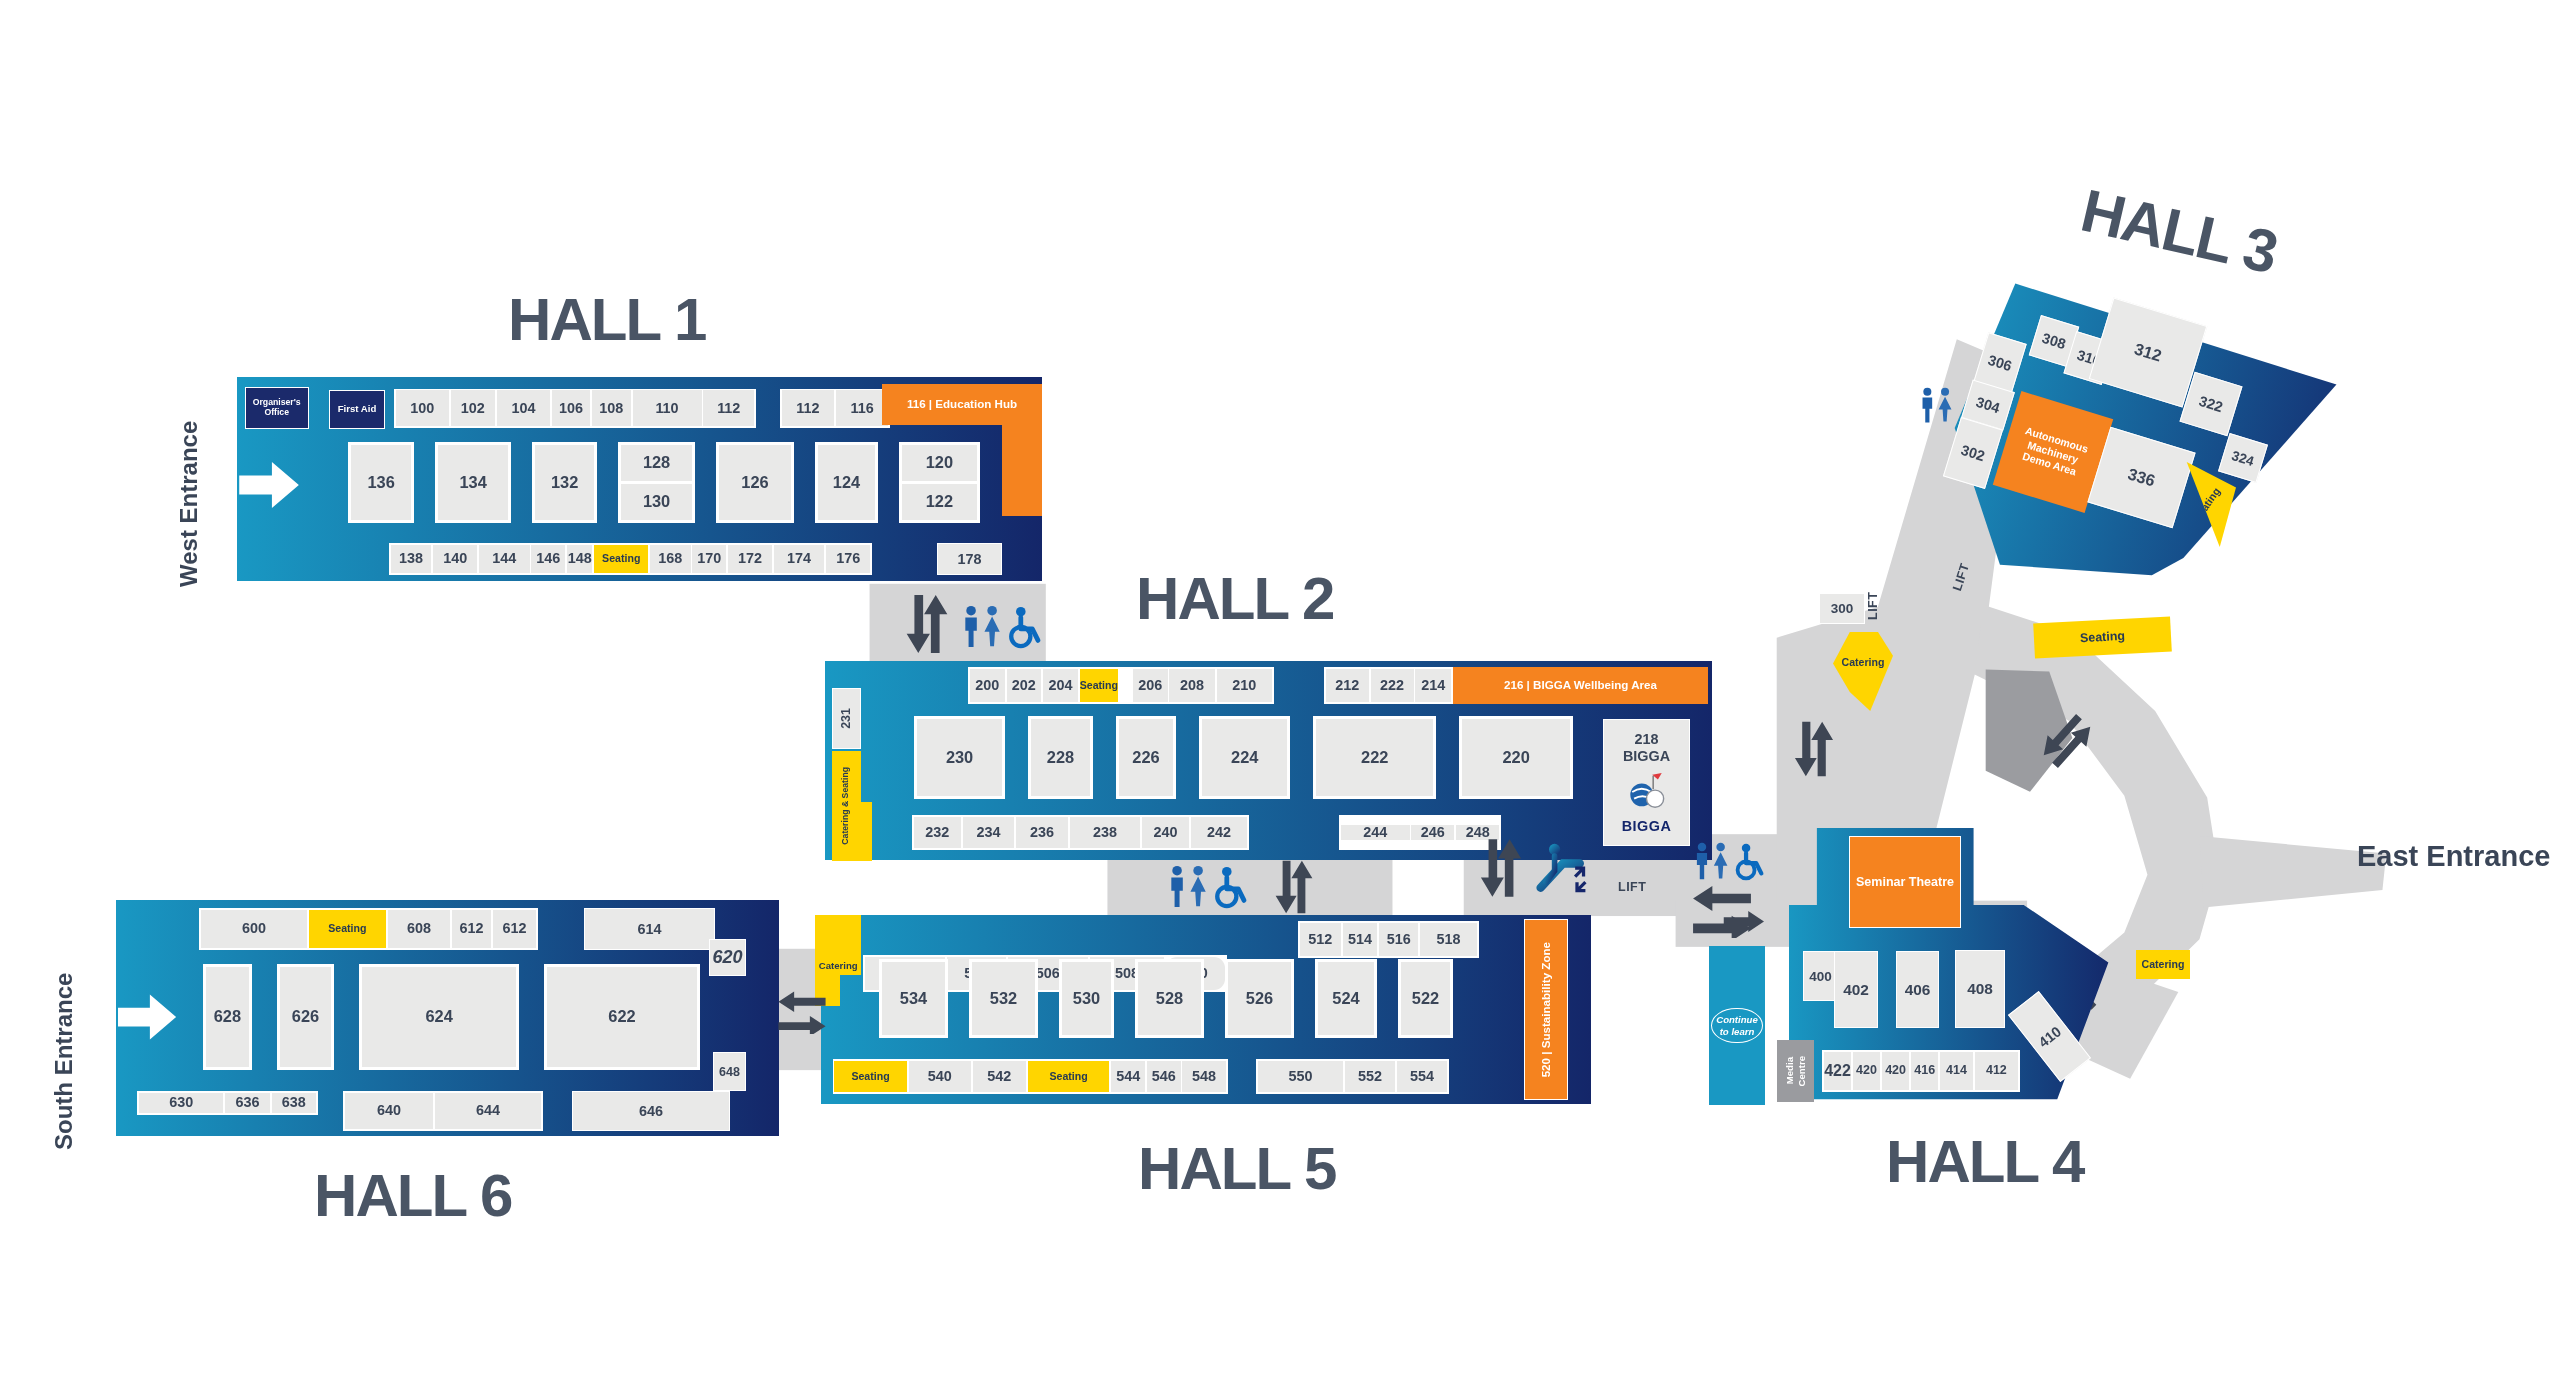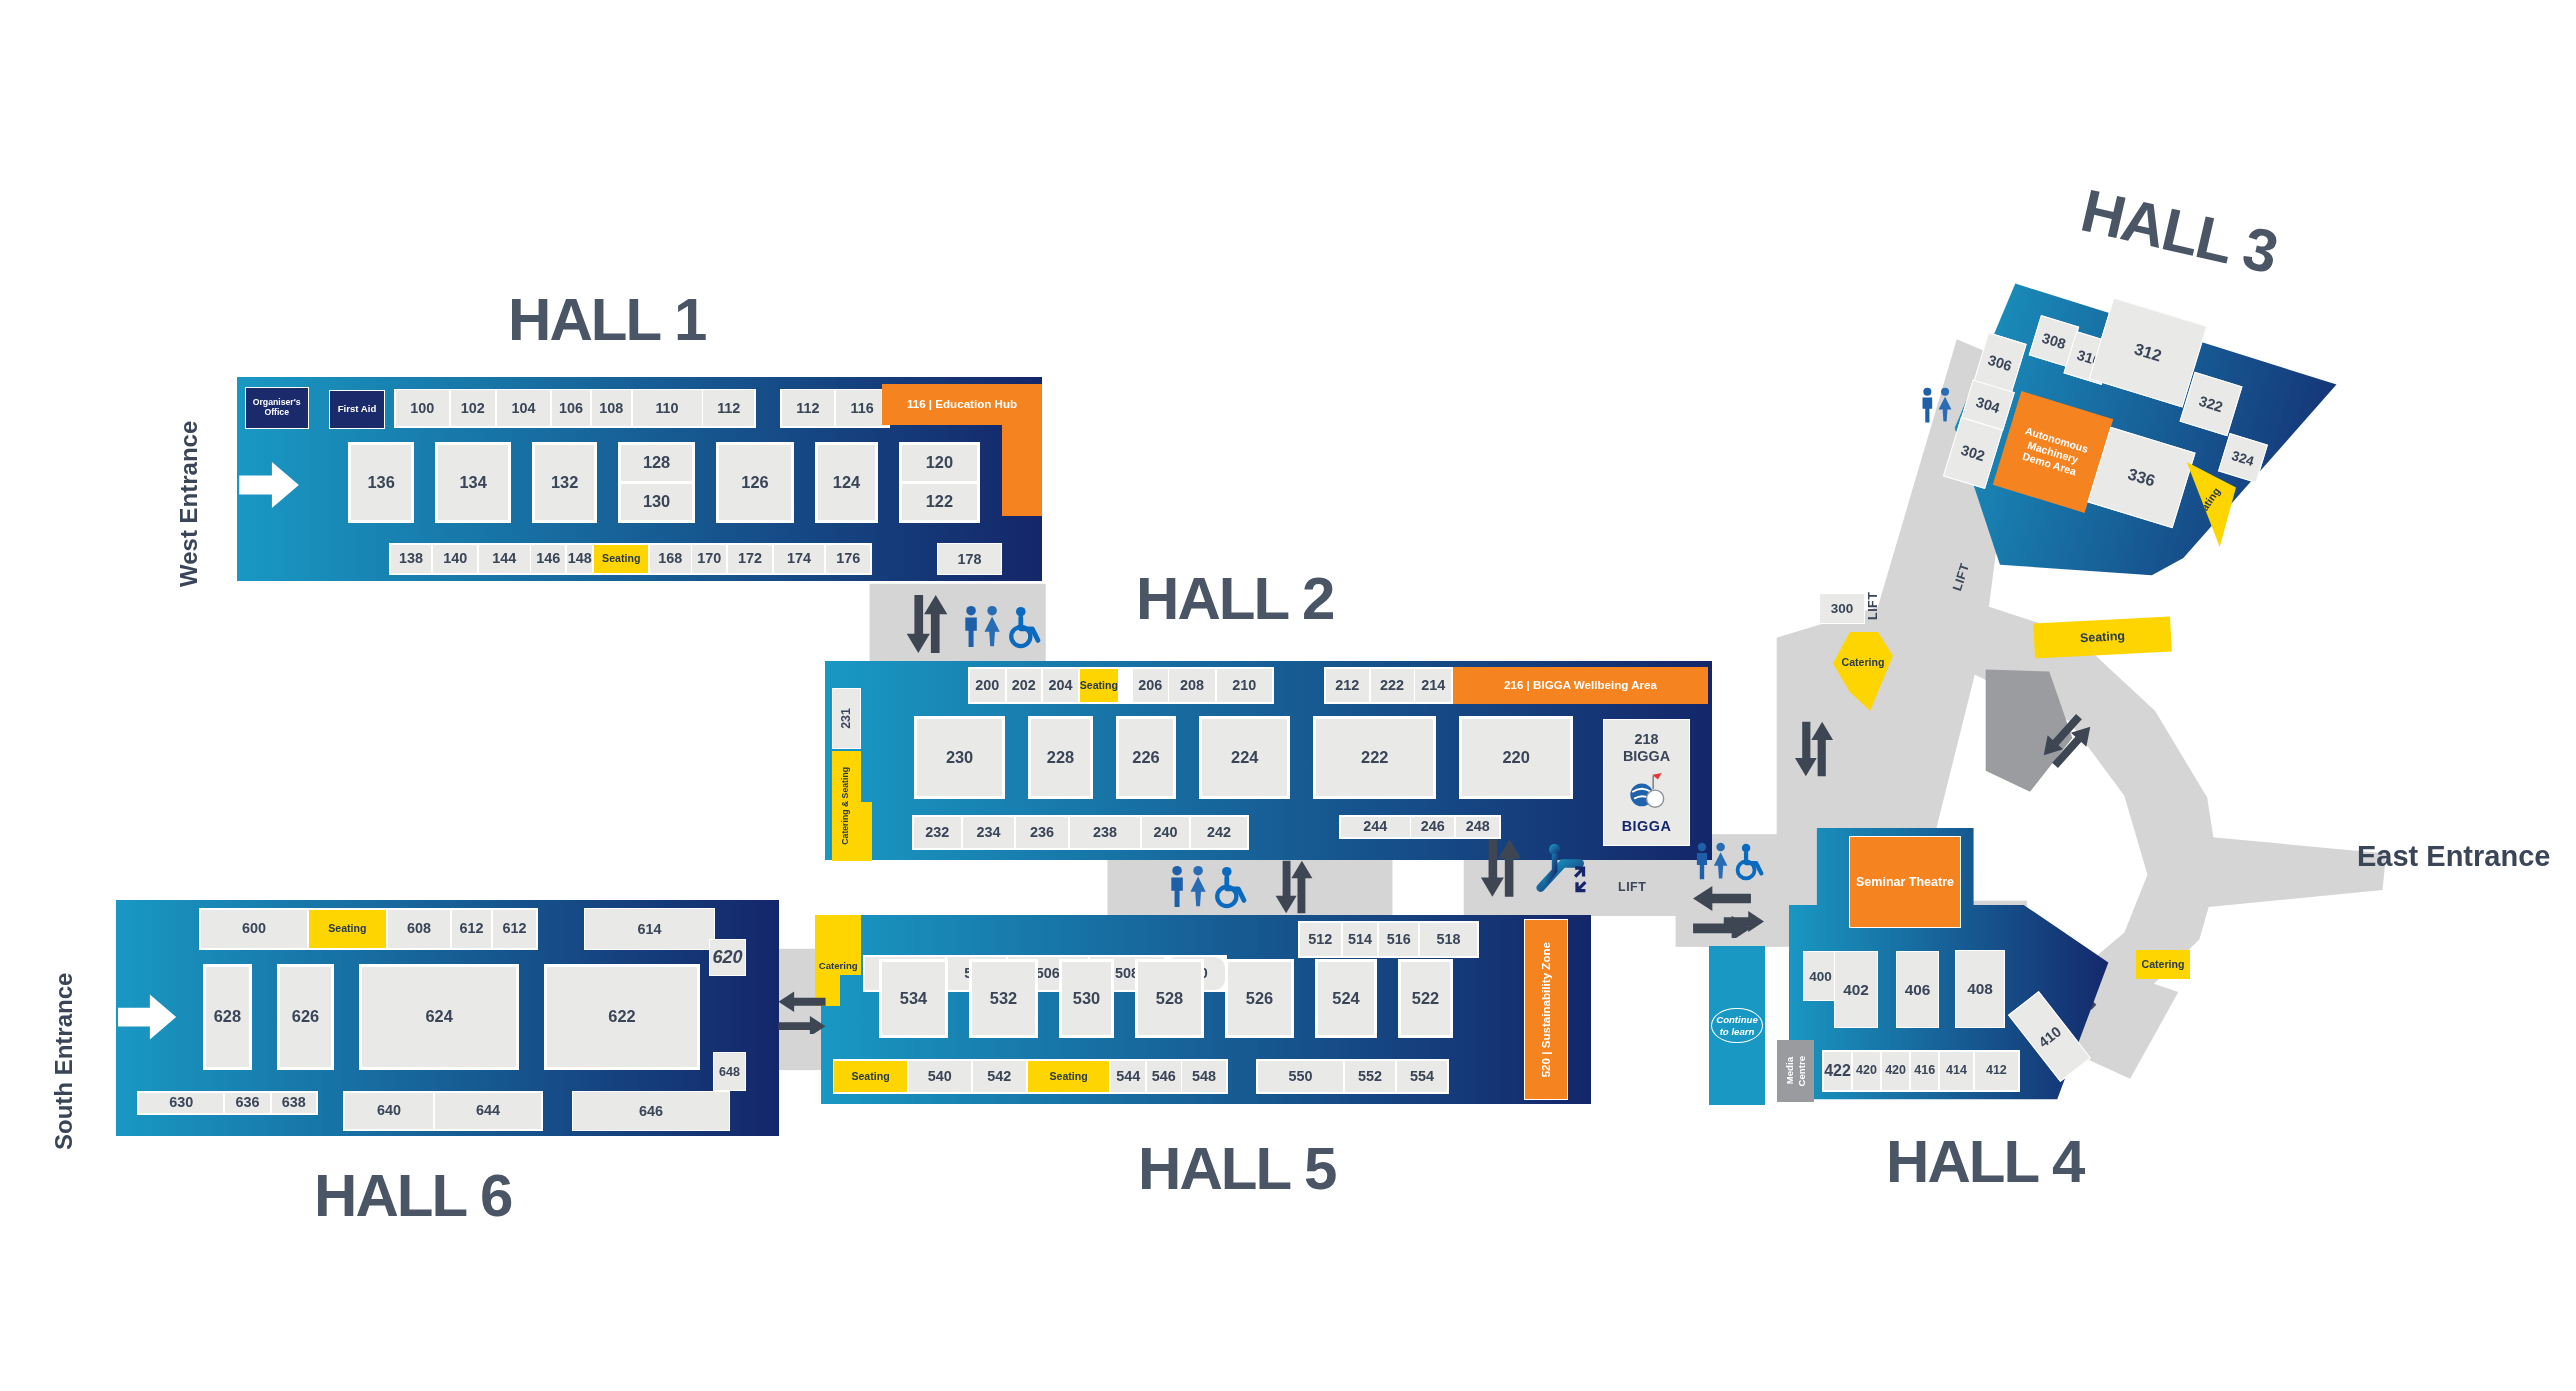--- a/index.html
+++ b/index.html
@@ -214,21 +214,21 @@
     </div>
     <div class="srow" style="left:87px;top:154px;width:337px;height:35px;">
 
     <div class="stand" style="flex: 1 1 0px;">232</div>
         <div class="stand" style="flex: 1.1 1 0px;">234</div>
         <div class="stand" style="flex: 1.1 1 0px;">236</div>
         <div class="stand" style="flex: 1.5 1 0px;">238</div>
         <div class="stand" style="flex: 1 1 0px;">240</div>
         <div class="stand" style="flex: 1.2 1 0px;">242</div>
       </div>
-    <div class="srow" style="left:514px;top:154px;width:162px;height:24px;">
+    <div class="srow" style="left:514px;top:154px;width:162px;height:35px;align-items:center;">
 
     <div class="stand" style="flex: 1.6 1 0px;">244</div>
         <div class="stand" style="flex: 1 1 0px;">246</div>
         <div class="stand" style="flex: 1 1 0px;">248</div>
       </div>
   </div>
 
   <svg class="abs" width="89" height="44" style="left:1167px;top:865px;" viewBox="0 0 92 46">
     <g fill="#1E5FA9">
         <circle cx="10" cy="6" r="5"></circle>

